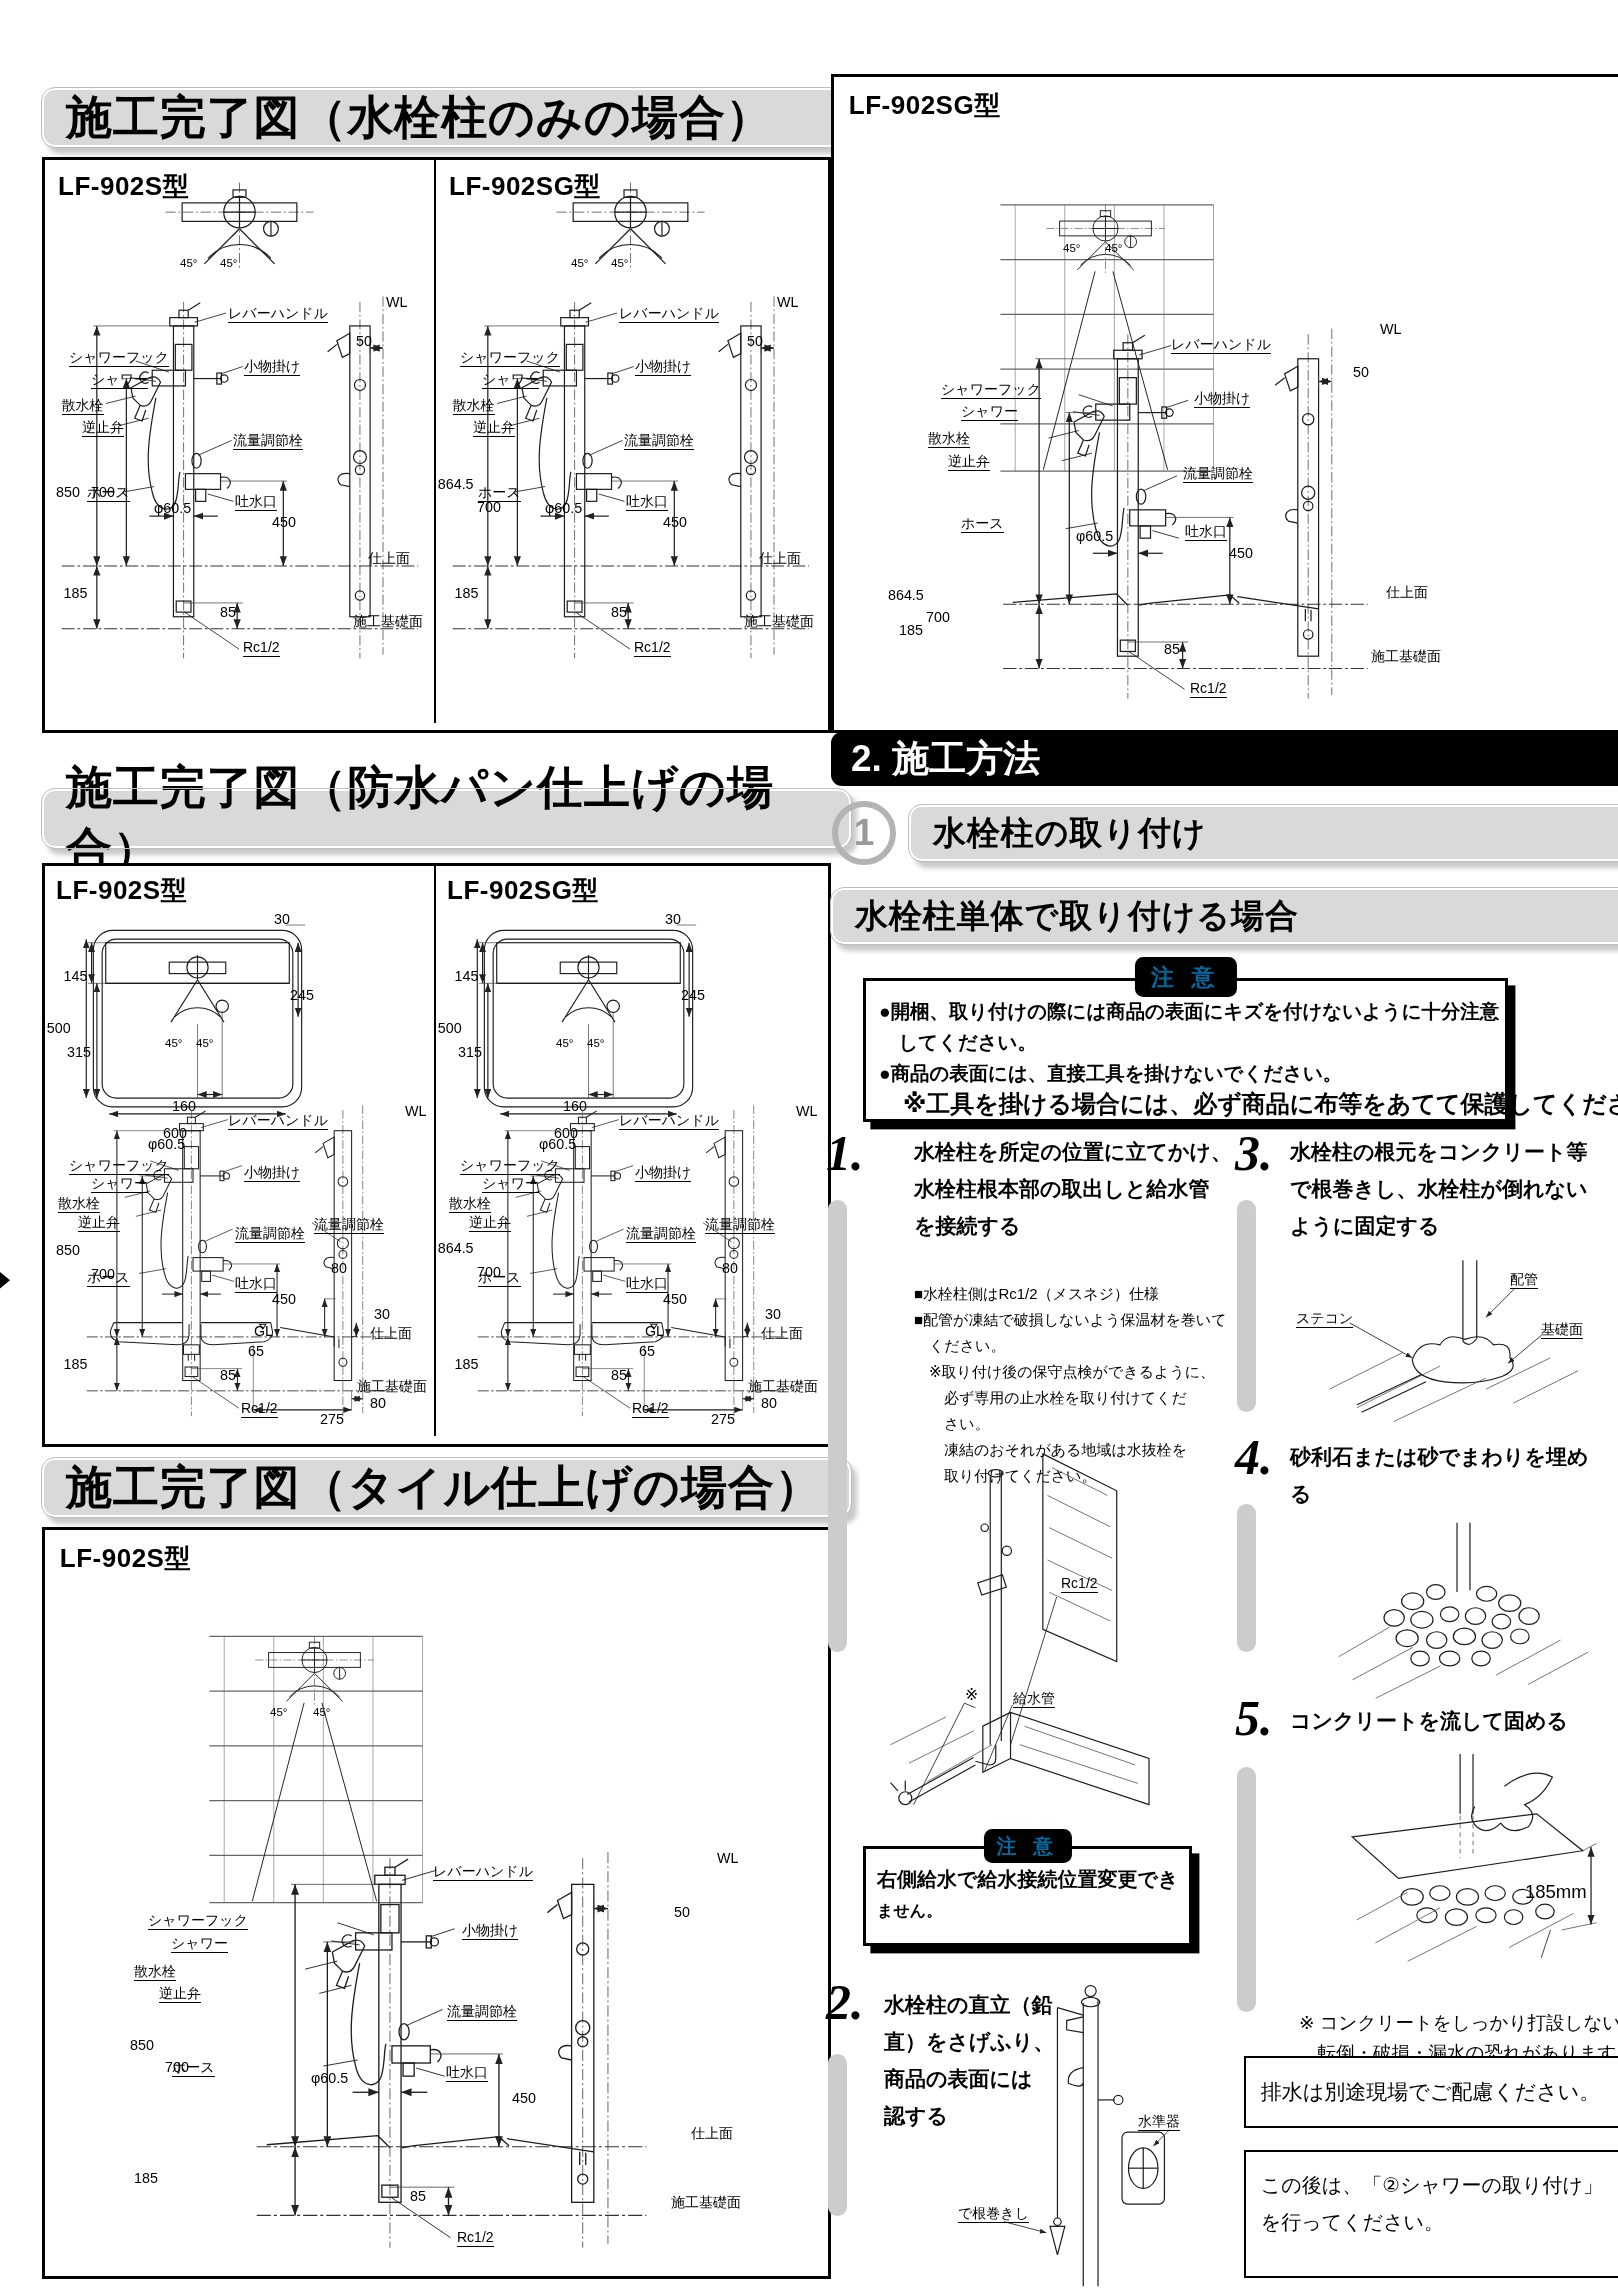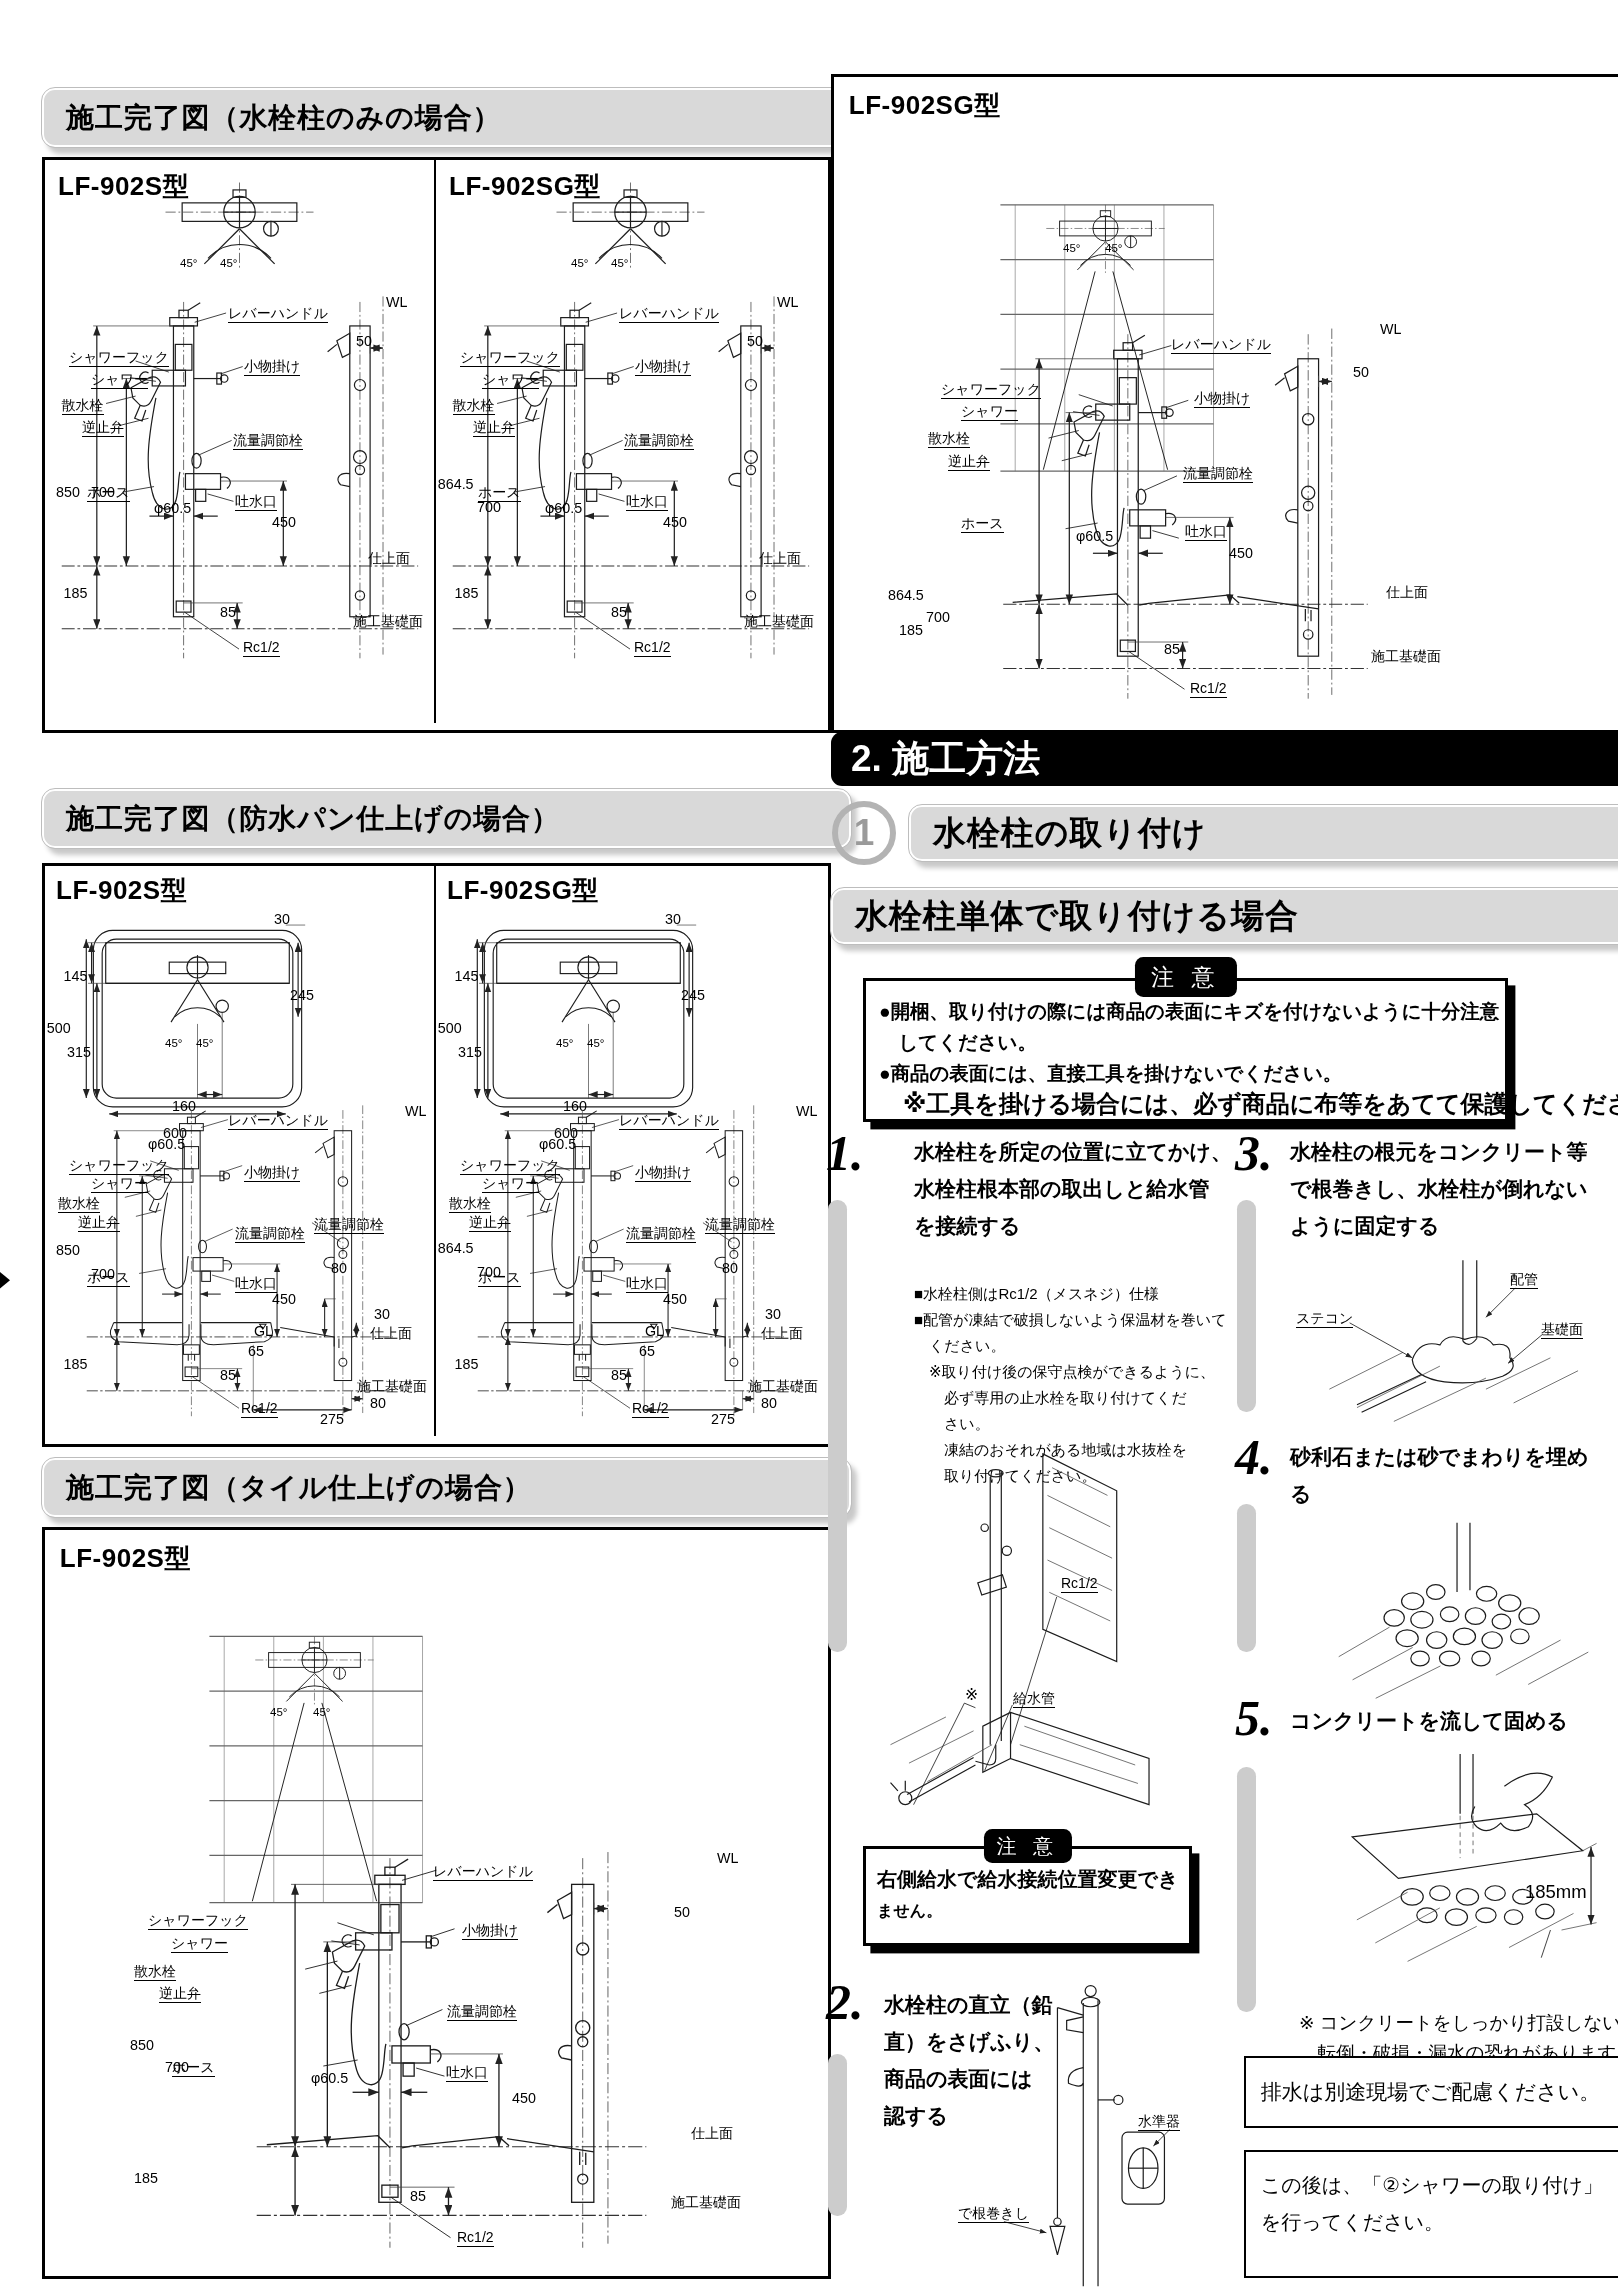--- a/index.html
+++ b/index.html
@@ -2,37 +2,37 @@
 <html style="font-size:14.8px"><head>
 <meta charset="utf-8">
 <style>
   body{margin:0;background:#fff}
   .page{position:relative;width:1619px;height:2289px;background:#fff;overflow:hidden;
         font-family:"Liberation Sans","DejaVu Sans",sans-serif;color:#000}
   .abs{position:absolute}
   .ghead{position:absolute;background:#d9d9d9;border:2.8px solid #fff;outline:1.8px solid #bdbdbd;
          border-radius:13px;box-shadow:5.5px 6.5px 5.5px #c9c9c9;display:flex;align-items:center;
          padding:0 22px;font-weight:bold;letter-spacing:0.9px}
-  .h40{font-size:28px}.h36{font-size:33px}
+  .h40{font-size:46px}.h36{font-size:33px}
   .bhead{position:absolute;background:#000;color:#fff;border-radius:11px;display:flex;
          align-items:center;padding:0 20px;font-size:37px;font-weight:bold}
   .dbox{position:absolute;border:3.7px solid #000;background:#fff}
   .model{position:absolute;font-size:26px;font-weight:bold;letter-spacing:0.5px}
   .lb{position:absolute;font-size:14px;line-height:1.05;white-space:nowrap}
   .u{border-bottom:1.3px solid #000;padding-bottom:0.9px}
   .dm{position:absolute;font-size:14.3px;line-height:1;white-space:nowrap}
   .deg{position:absolute;font-size:11.5px;line-height:1;white-space:nowrap}
   .num{position:absolute;font-family:"Liberation Serif","DejaVu Serif",serif;font-style:italic;
        font-weight:bold;font-size:50px;line-height:1}
   .tl{font-size:21px;font-weight:bold;line-height:37px;white-space:nowrap}
   .nl{font-size:15px;line-height:26px;white-space:nowrap}
   .bar{position:absolute;width:18.5px;border-radius:9.2px;background:#ccc}
   .cau{position:absolute;border:3.2px solid #000;background:#fff;box-shadow:7.4px 7.4px 0 #000}
-  .cautab{position:absolute;top:-24px;left:50%;transform:translateX(-50%);background:#000;color:#ffffff;
-          font-weight:normal;border-radius:8.3px;padding:4.6px 16.6px;font-size:23px;letter-spacing:5.5px;white-space:nowrap}
+  .cautab{position:absolute;top:-24px;left:50%;transform:translateX(-50%);background:#000;color:#0369a1;
+          font-weight:bold;border-radius:8.3px;padding:4.6px 16.6px;font-size:23px;letter-spacing:5.5px;white-space:nowrap}
   .cl1{font-size:19.4px;font-weight:bold;line-height:31px;white-space:nowrap}
   .cl2{font-size:24px;font-weight:bold;line-height:30px;white-space:nowrap}
   .nbox{position:absolute;border:2.8px solid #000;background:#fff;padding:0 14.8px}
   .circ{position:absolute;width:52px;height:52px;border:6.5px solid #b3b3b3;border-radius:50%;
         display:flex;align-items:center;justify-content:center;font-size:37px;font-weight:bold;color:#9a9a9a}
   .dimbox{position:absolute;border:2.8px solid #000;background:#fff;font-size:22px;font-weight:bold;
           line-height:31px;padding:3.7px 9.2px;white-space:nowrap}
   svg.fig{position:absolute;overflow:visible}
   .k line,.k path,.k rect,.k circle,.k ellipse,.k polyline{stroke:#1c1c1c;stroke-width:1.3;fill:none}
   .cl{stroke-dasharray:11 3 2 3;stroke-width:.9!important;stroke:#555!important}

